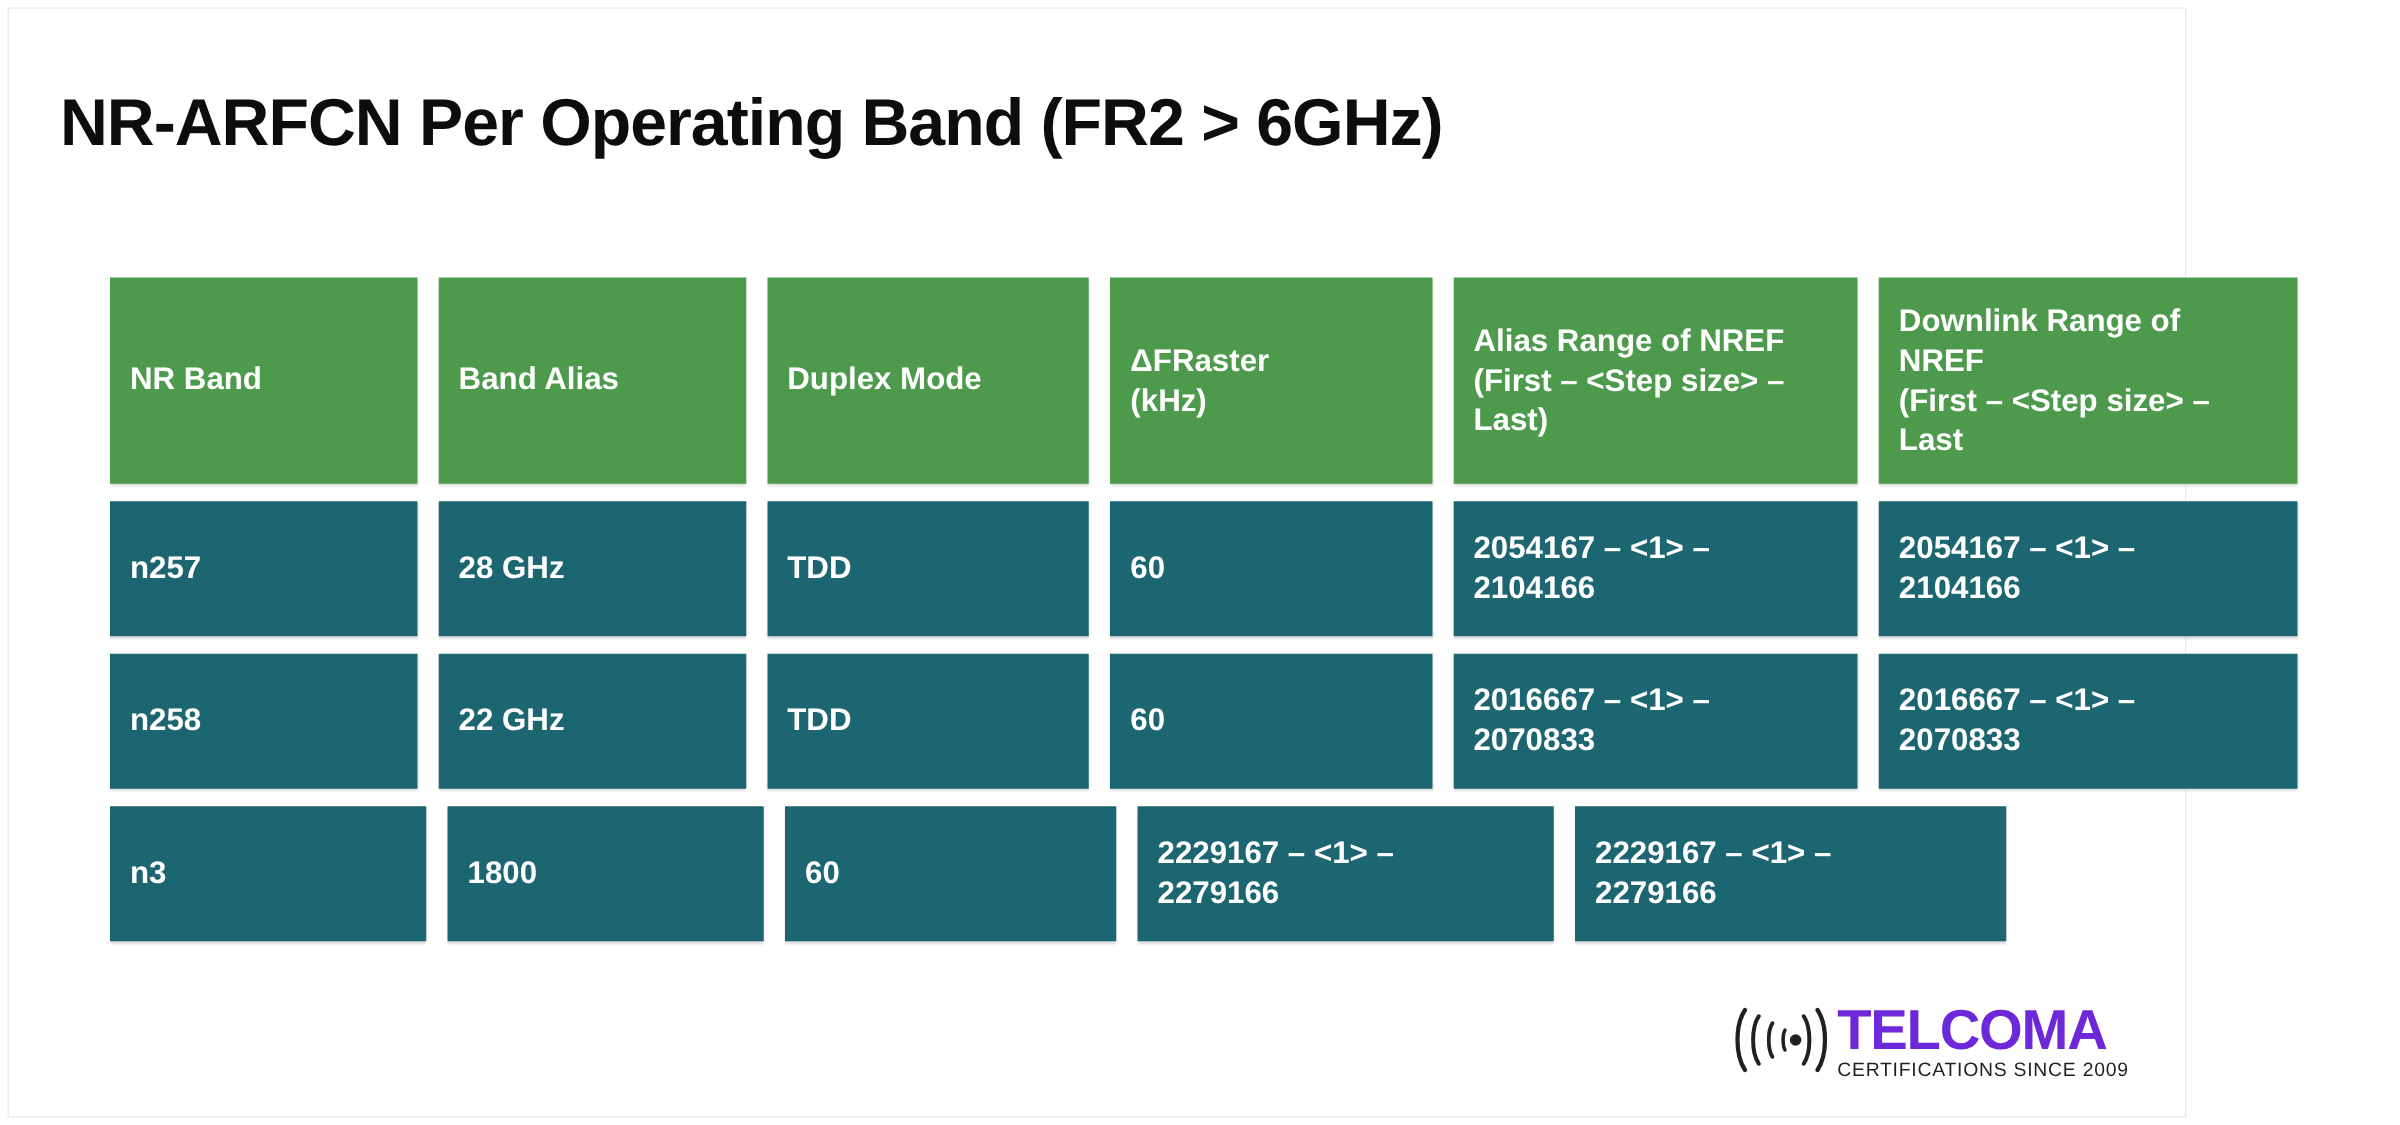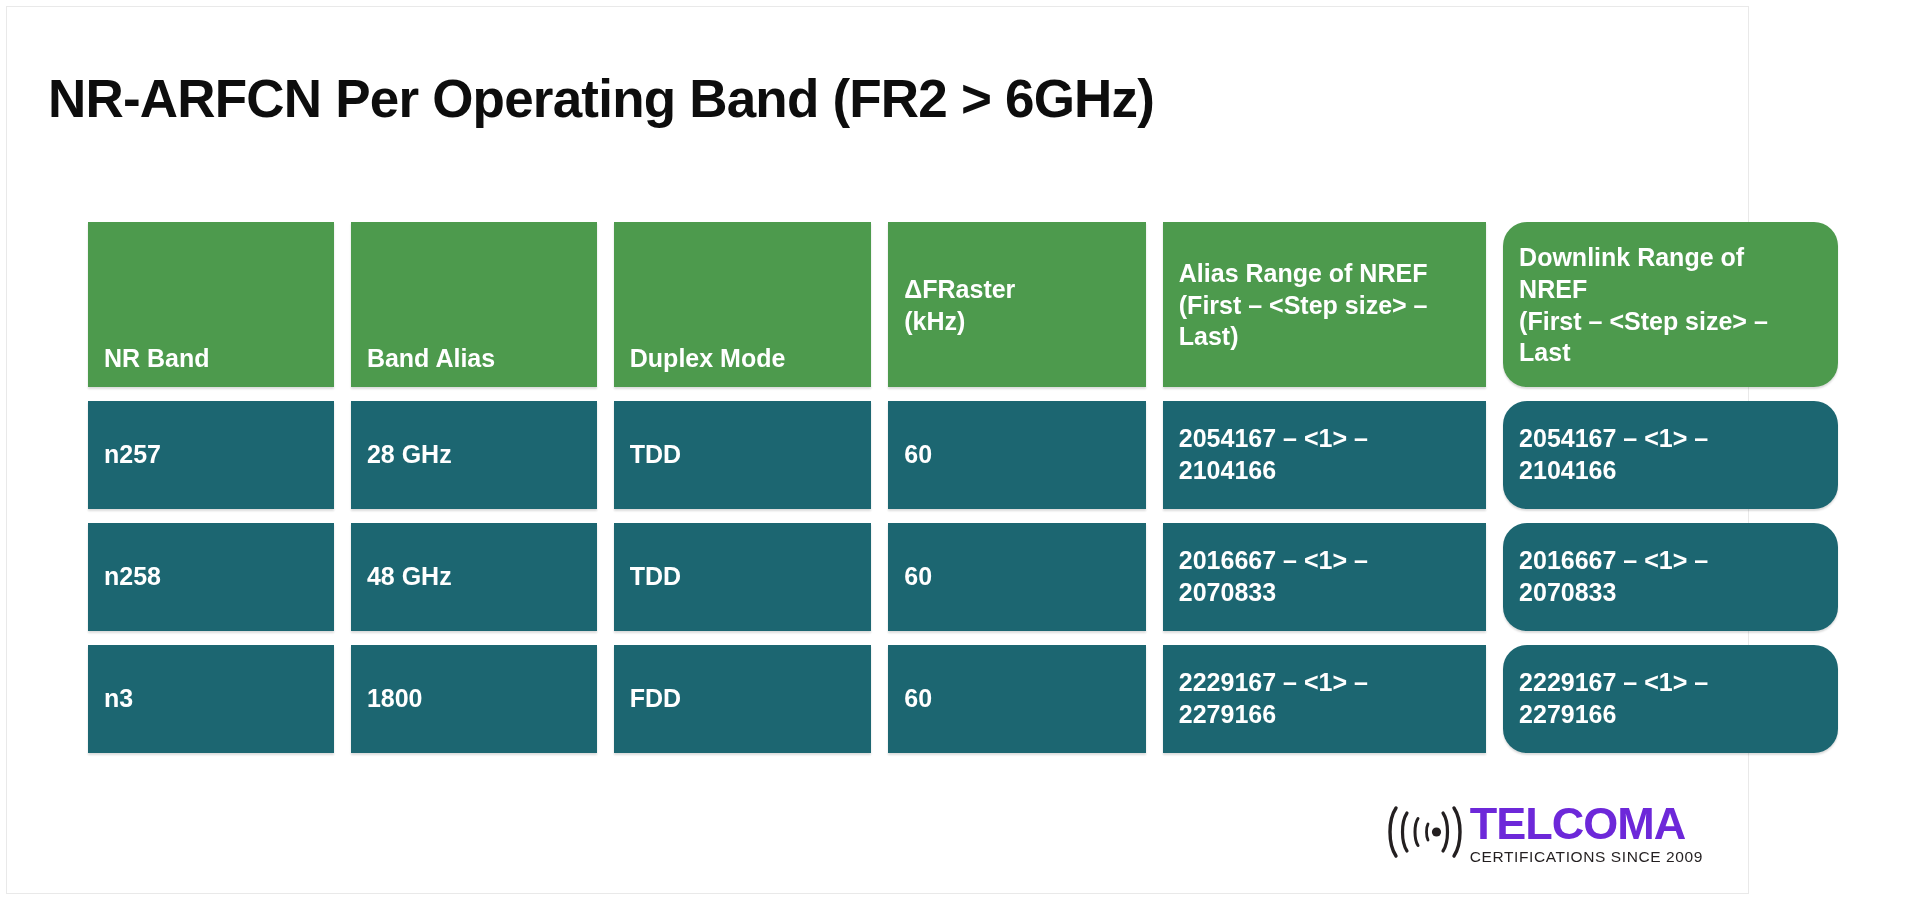--- a/index.html
+++ b/index.html
@@ -66,38 +66,38 @@
     display: flex;
     flex-direction: column;
     justify-content: flex-end;
     box-shadow: 0 2px 2px rgba(0,0,0,0.14);
     overflow: hidden;
   }
 
   .header-row .cell {
     background: #4d9a4d;
     height: 165px;
-    justify-content: flex-end;
+    justify-content: center;
     padding-bottom: 12px;
   }
   .header-row .cell.multiline { justify-content: center; padding-top: 14px; }
 
   .data-row .cell {
     background: #1c6671;
     height: 108px;
     justify-content: center;
   }
 
   
   .c0 { width: 253px; }
   .c1 { width: 253px; }
   .c2 { width: 265px; }
   .c3 { width: 265px; }
   .c4 { width: 333px; }
-  .c5 { width: 345px; border-radius: 24px; }
+  .c5 { width: 345px; }
 
   .cell .ln { display: block; }
 
   .logo {
     position: absolute;
     right: 52px;
     bottom: 36px;
     display: flex;
     align-items: center;
     gap: 8px;
@@ -176,21 +176,21 @@
         <span class="ln">2054167 – &lt;1&gt; –</span>
         <span class="ln">2104166</span>
       </div>
     </div>
 
     <div class="row data-row">
       <div class="cell c0">
         <span class="ln">n258</span>
       </div>
       <div class="cell c1">
-        <span class="ln">48 GHz</span>
+        <span class="ln">22 GHz</span>
       </div>
       <div class="cell c2">
         <span class="ln">TDD</span>
       </div>
       <div class="cell c3">
         <span class="ln">60</span>
       </div>
       <div class="cell c4">
         <span class="ln">2016667 – &lt;1&gt; –</span>
         <span class="ln">2070833</span>
@@ -200,23 +200,20 @@
         <span class="ln">2070833</span>
       </div>
     </div>
 
     <div class="row data-row">
       <div class="cell c0">
         <span class="ln">n3</span>
       </div>
       <div class="cell c1">
         <span class="ln">1800</span>
-      </div>
-      <div class="cell c2">
-        <span class="ln">FDD</span>
       </div>
       <div class="cell c3">
         <span class="ln">60</span>
       </div>
       <div class="cell c4">
         <span class="ln">2229167 – &lt;1&gt; –</span>
         <span class="ln">2279166</span>
       </div>
       <div class="cell c5">
         <span class="ln">2229167 – &lt;1&gt; –</span>

